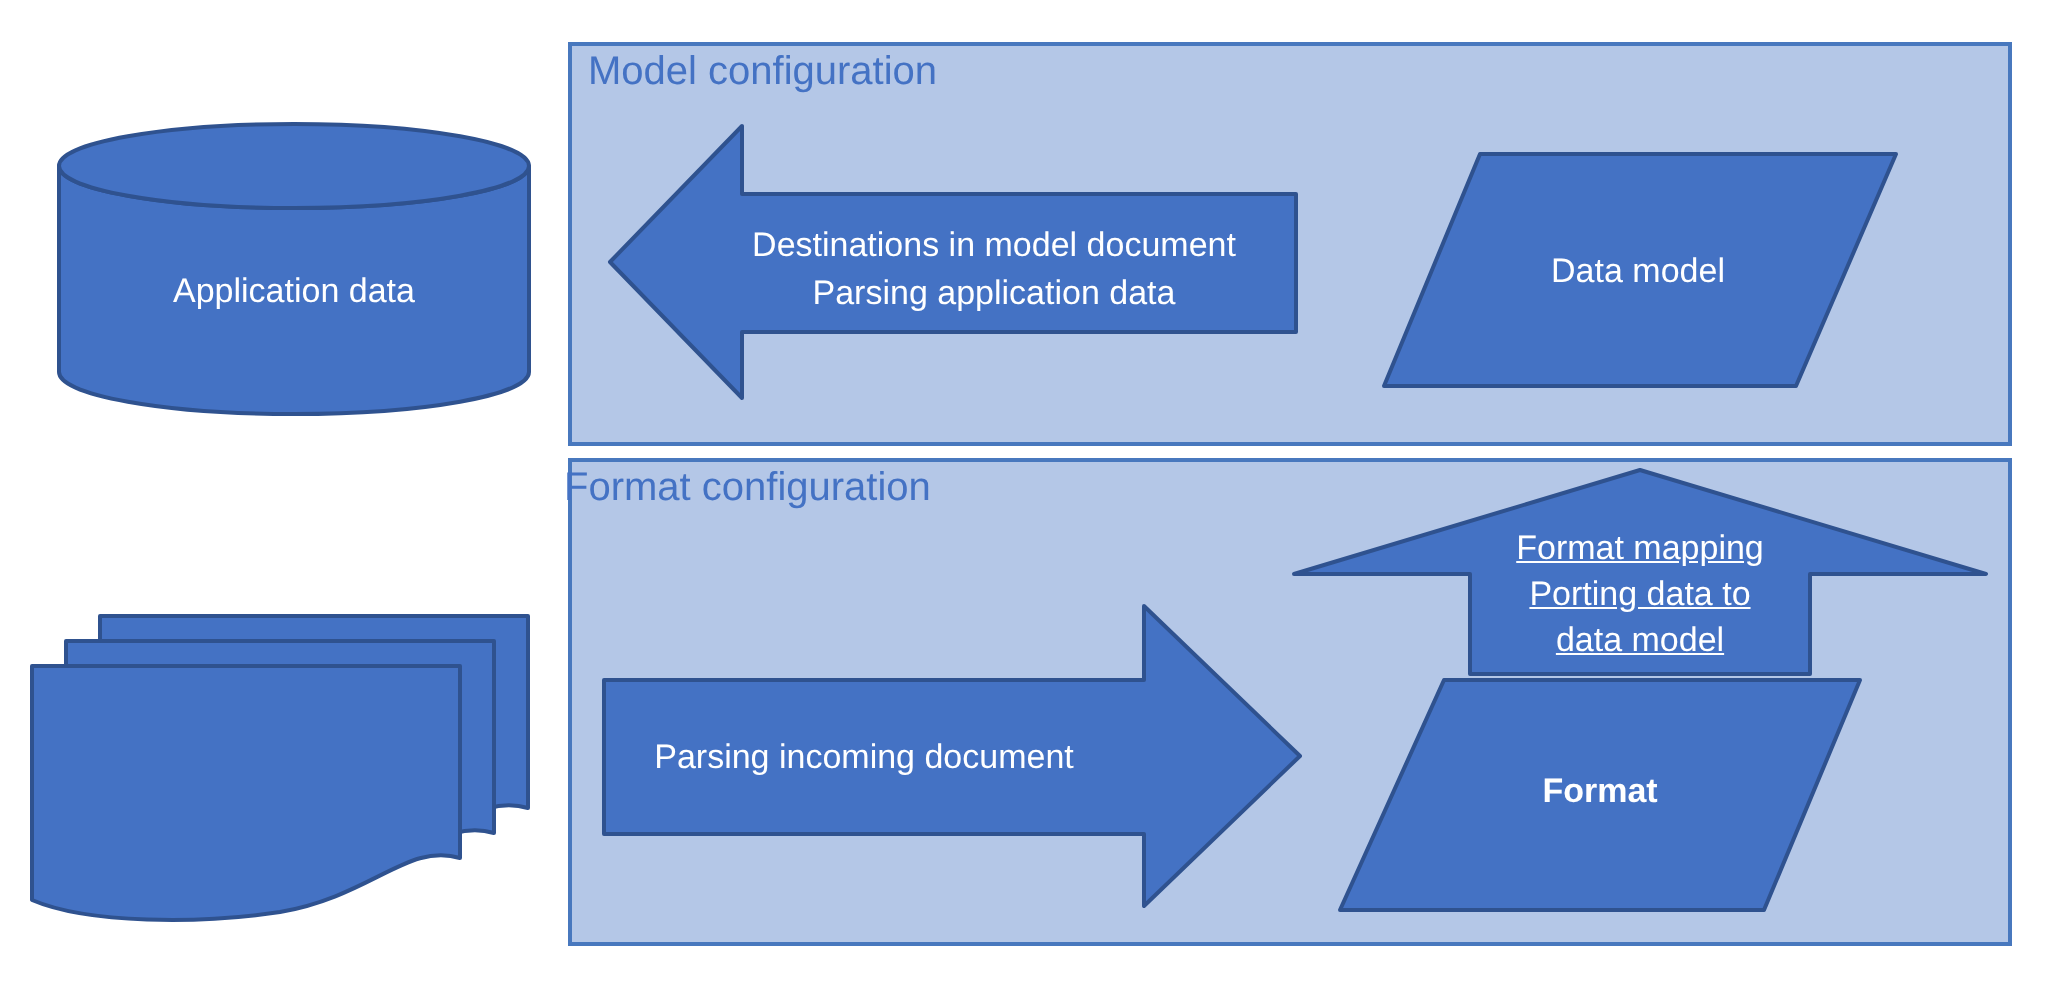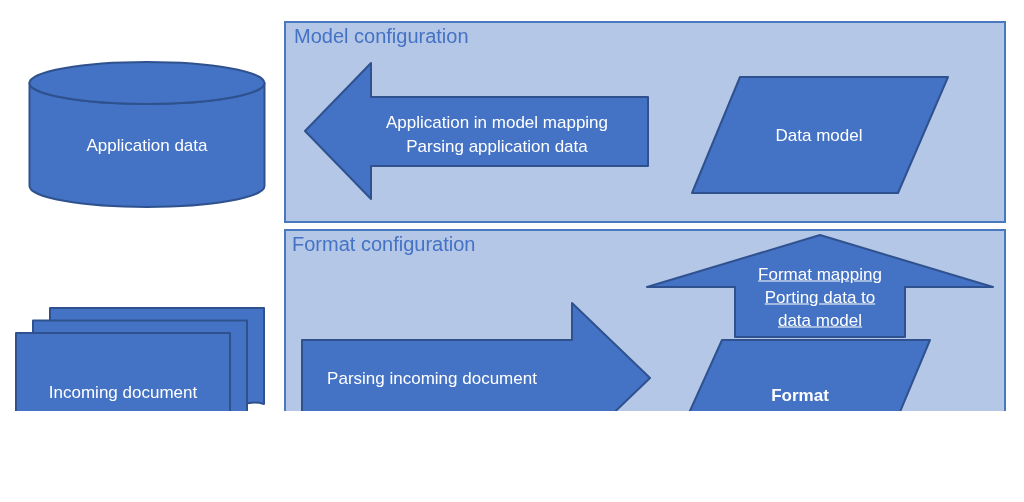--- a/index.html
+++ b/index.html
@@ -4,21 +4,21 @@
 <style>
   html, body {
     margin: 0;
     padding: 0;
     background: #ffffff;
     font-family: "Liberation Sans", sans-serif;
   }
   #canvas {
     position: relative;
     width: 1024px;
-    height: 411px;
+    height: 502px;
     background: #ffffff;
     overflow: hidden;
   }
   #shapes {
     position: absolute;
     left: 0;
     top: 0;
     width: 1024px;
     height: 502px;
   }
@@ -80,28 +80,27 @@
     <polygon class="solid-shape" points="740,77 948,77 898,193 692,193"></polygon>
 
     <polygon class="solid-shape" points="302,340 572,340 572,303 650,378 572,453 572,417 302,417"></polygon>
 
     <polygon class="solid-shape" points="820,235 993,287 905,287 905,337 735,337 735,287 647,287"></polygon>
 
     <polygon class="solid-shape" points="722,340 930,340 882,455 670,455"></polygon>
   </svg>
 
   <div class="panel-title" style="left:294px; top:26px;">Model configuration</div>
-  <div class="panel-title" style="left:292px; top:234px;">Format configuration</div>
+  <div class="panel-title" style="left:282px; top:234px;">Format configuration</div>
 
   <div class="lbl" style="left:147px; top:146px;">Application data</div>
 
-  <div class="lbl" style="left:123px; top:393px;">Incoming document</div>
 
   <div class="lbl" style="left:497px; top:135px;">
-    <div>Application in model mapping</div>
+    <div>Destinations in model document</div>
     <div>Parsing application data</div>
   </div>
 
   <div class="lbl" style="left:819px; top:136px;">Data model</div>
 
   <div class="lbl" style="left:432px; top:379px;">Parsing incoming document</div>
 
   <div class="lbl lbl-tight" style="left:820px; top:297px;">
     <div>Format mapping</div>
     <div>Porting data to</div>

